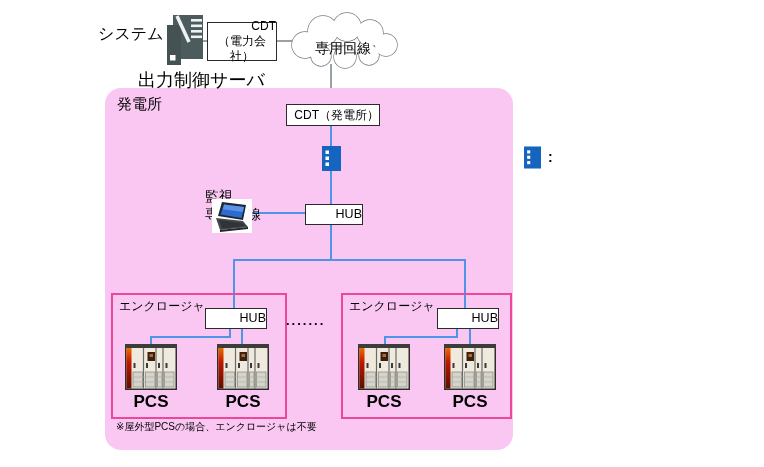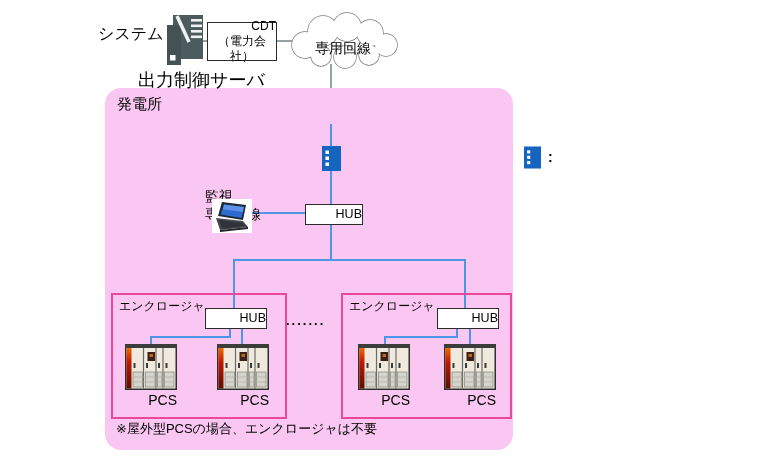--- a/index.html
+++ b/index.html
@@ -11,24 +11,24 @@
        flex-direction:column;align-items:flex-end;justify-content:center;
        font-size:12px;line-height:1.25;text-align:center;}
   .hline{position:absolute;height:2px;}
   .vline{position:absolute;width:2px;}
   .blue{background:#4e95e8;}
   .gray{background:#98a2a6;}
   .pink-area{position:absolute;left:105px;top:88px;width:408px;height:362px;
              background:#f9c7f2;border-radius:16px;}
   .enclosure{position:absolute;border:2px solid #ec4899;background:transparent;}
   .enc-label{position:absolute;left:6px;top:3px;font-size:12px;}
-  .pcs-label{position:absolute;font-size:14px;text-align:right;width:52px;}
+  .pcs-label{position:absolute;font-size:17px;text-align:center;width:52px;font-weight:bold;}
   .legend-box{position:absolute;background:#fff;border:2px solid #000;
               font-size:12px;font-weight:bold;line-height:1.4;padding:2px 5px;}
-  .small-note{position:absolute;font-size:13px;}
+  .small-note{position:absolute;font-size:10px;}
   .dots{position:absolute;font-weight:bold;font-size:13px;letter-spacing:2px;}
 </style>
 </head>
 <body>
 
 <div class="stage">
 
   <svg width="0" height="0" style="position:absolute">
     <defs>
       <linearGradient id="flame" x1="0" y1="0" x2="0" y2="1">
@@ -117,20 +117,23 @@
         <circle cx="87" cy="44" r="10"></circle>
         <circle cx="63" cy="46" r="11"></circle>
         <circle cx="39" cy="45" r="10"></circle>
       </g>
     </defs>
     <use href="#cl" fill="#fff" stroke="#7a7a7a" stroke-width="1.4"></use>
     <use href="#cl" fill="#fff"></use>
   </svg>
   <div class="txt" style="left:282px;top:40px;width:122px;text-align:center;font-size:14px;">専用回線</div>
 
+  <div class="box" style="left:286px;top:104px;width:92px;height:20px;">
+    <span>CDT（発電所）</span>
+  </div>
 
   <svg class="abs" style="left:322px;top:146px;" width="19" height="25">
     <use href="#msc-unit"></use>
   </svg>
 
   <div class="txt" style="left:205px;top:172px;font-size:14px;line-height:1.25;white-space:normal;margin-top:16px;">
     <span>監視</span><br>
     <span>専用回線</span>
   </div>
 

